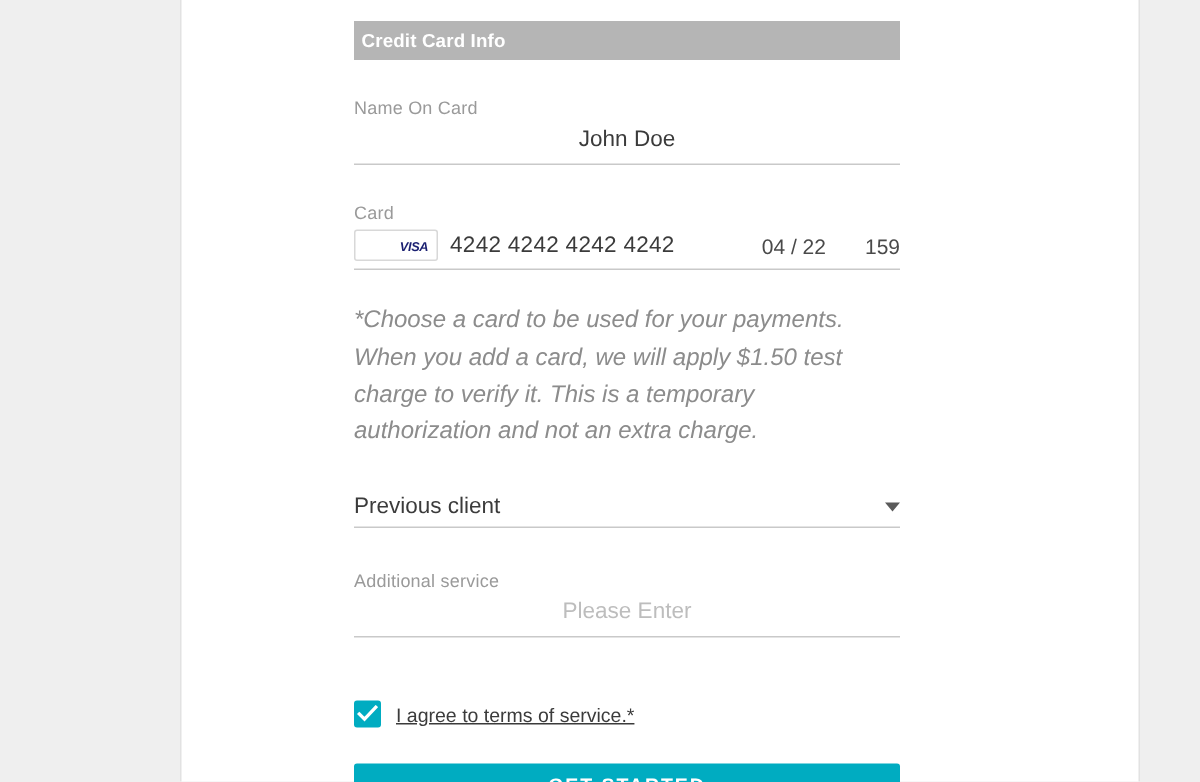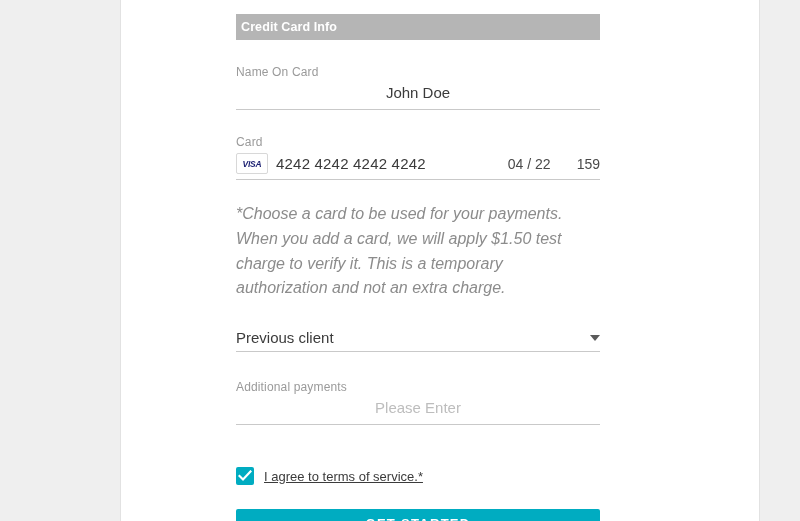--- a/index.html
+++ b/index.html
@@ -84,20 +84,21 @@
     width: 30px;
     height: 19px;
     border: 1px solid #d8d8d8;
     border-radius: 2px;
     background: #ffffff;
     display: flex;
     align-items: center;
     justify-content: center;
     margin-right: 8px;
     flex: none;
+    padding-left: 24px;
   }
   .visa-text {
     font-size: 8.5px;
     font-weight: bold;
     font-style: italic;
     color: #1a1f71;
     letter-spacing: -0.2px;
   }
   .card-number {
     font-size: 15px;
@@ -220,21 +221,21 @@
       <div class="note">*Choose a card to be used for your payments. When you add a card, we will apply $1.50 test charge to verify it. This is a temporary authorization and not an extra charge.</div>
 
       <div class="field" style="margin-top:28px;">
         <div class="select-line">
           <div class="select-value">Previous client</div>
           <div class="caret"></div>
         </div>
       </div>
 
       <div class="field" style="margin-top:28px;">
-        <div class="field-label">Additional payments</div>
+        <div class="field-label">Additional service</div>
         <div class="field-line">
           <div class="field-value placeholder">Please Enter</div>
         </div>
       </div>
 
       <div class="terms-row">
         <div class="checkbox">
           <svg width="14" height="12" viewBox="0 0 14 12">
             <path d="M1.5 6 L5 9.5 L12.5 1.5" fill="none" stroke="#ffffff" stroke-width="2.2" stroke-linecap="square"></path>
           </svg>

